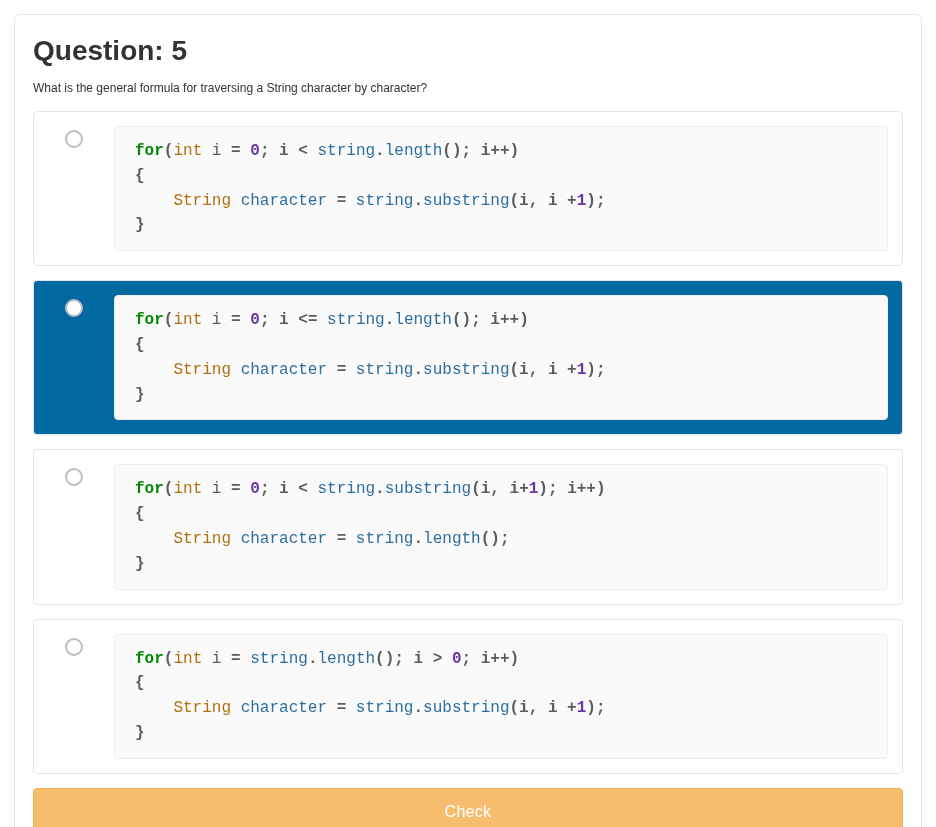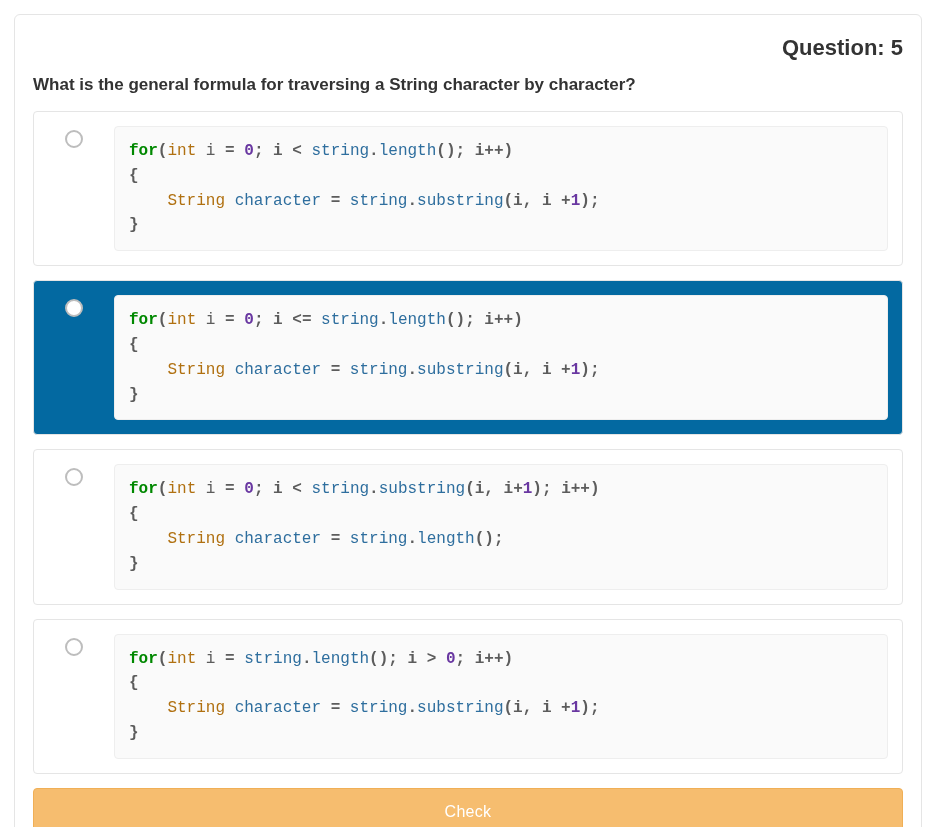--- a/index.html
+++ b/index.html
@@ -13,29 +13,28 @@
     width: 936px;
     margin: 0 auto;
     padding: 14px;
   }
   .card {
     border: 1px solid #e5e5e5;
     border-radius: 6px;
     padding: 18px 18px 24px 18px;
   }
   .qtitle {
-    text-align: right;
-    font-size: 22px;
+    text-align: left;
+    font-size: 28px;
     font-weight: 700;
     margin: 2px 0 14px 0;
   }
   .prompt {
-    font-size: 17px;
+    font-size: 12px;
     margin: 0 0 16px 0;
-    font-weight: bold;
   }
   .option {
     display: grid;
     grid-template-columns: 80px 1fr;
     border: 1px solid #e5e5e5;
     border-radius: 4px;
     margin-bottom: 14px;
     padding: 14px 14px 14px 0;
     background: #fff;
   }
@@ -52,21 +51,21 @@
     width: 18px; height: 18px;
     border: 2px solid #bdbdbd;
     border-radius: 50%;
     background: #fff;
   }
   pre.code {
     margin: 0;
     background: #fafafa;
     border: 1px solid #eee;
     border-radius: 4px;
-    padding: 12px 14px;
+    padding: 12px 20px;
     font-family: Menlo, Consolas, "Courier New", monospace;
     font-size: 16px;
     line-height: 1.55;
     white-space: pre;
     overflow-x: auto;
     color: #5c5c5c;
   }
   .tok-kw  { color: #008800; font-weight: 700; } 
   .tok-type{ color: #b07010; }                    
   .tok-num { color: #6937a1; font-weight: 600; }  

